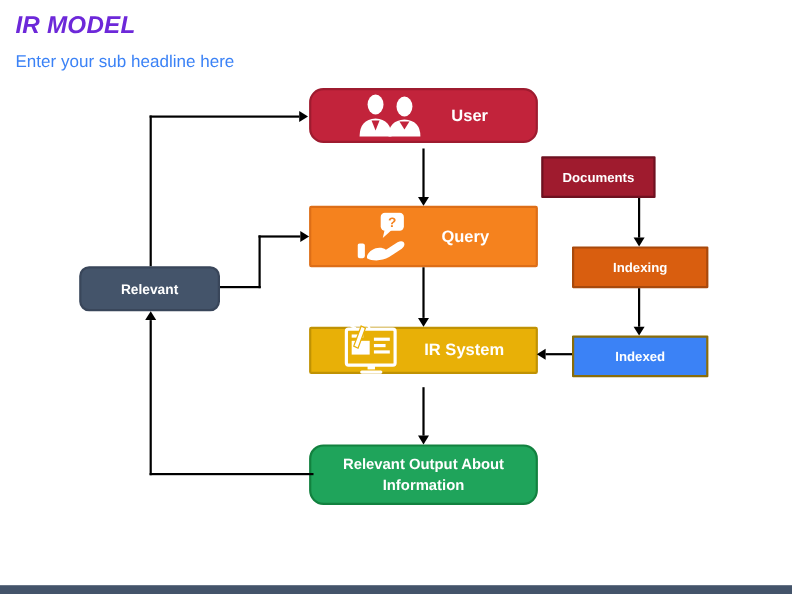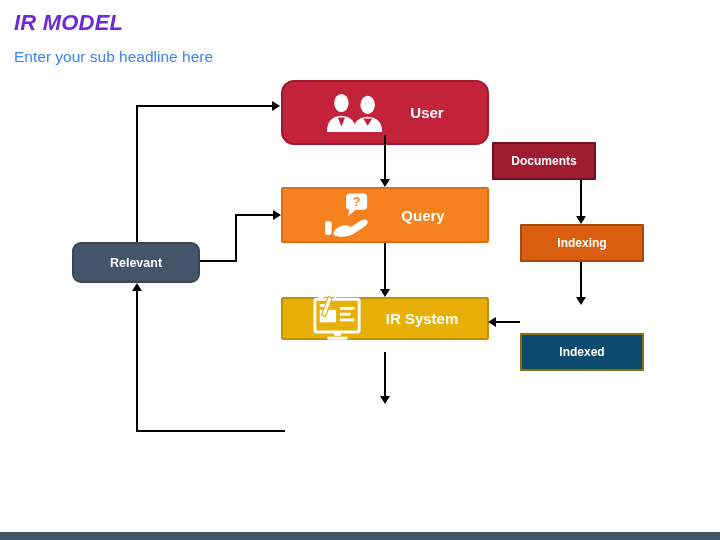--- a/index.html
+++ b/index.html
@@ -14,29 +14,29 @@
   }
   .subtitle{
     position:absolute;left:14px;top:48px;font-size:15.5px;color:#3b82f6;
   }
   .node{
     position:absolute;box-sizing:border-box;display:flex;align-items:center;justify-content:center;
     color:#fff;font-weight:700;text-align:center;
   }
   .node .icon{flex:0 0 auto;display:flex;align-items:center;justify-content:center;}
   
-  .n-user{left:281px;top:80px;width:208px;height:65px;background:#C2233B;border:2px solid #9E1B2F;border-radius:13px;gap:26px;font-size:15px;}
+  .n-user{left:281px;top:80px;width:208px;height:50px;background:#C2233B;border:2px solid #9E1B2F;border-radius:13px;gap:26px;font-size:15px;}
   .n-query{left:281px;top:187px;width:208px;height:56px;background:#F5821E;border:2px solid #DD6E17;border-radius:2px;gap:30px;font-size:15px;}
   .n-ir{left:281px;top:297px;width:208px;height:43px;background:#E8B007;border:2px solid #C09203;border-radius:2px;gap:22px;font-size:15px;}
   .n-output{left:281px;top:404px;width:208px;height:55px;background:#1FA45B;border:2px solid #12813F;border-radius:13px;font-size:13.5px;line-height:1.35;padding:0 18px;}
   
   .n-feedback{left:72px;top:242px;width:128px;height:41px;background:#44546A;border:2px solid #39465A;border-radius:9px;font-size:12.5px;}
   .n-documents{left:492px;top:142px;width:104px;height:38px;background:#9F1B2E;border:2px solid #6E1120;border-radius:1px;font-size:12px;}
   .n-indexing{left:520px;top:224px;width:124px;height:38px;background:#D95E0F;border:2px solid #A8490C;border-radius:1px;font-size:12px;}
-  .n-indexed{left:520px;top:305px;width:124px;height:38px;background:#0c4a6e;border:2px solid #8A6D09;border-radius:1px;font-size:12px;margin-top:28px;}
+  .n-indexed{left:520px;top:305px;width:124px;height:38px;background:#3b82f6;border:2px solid #8A6D09;border-radius:1px;font-size:12px;}
   
   .vline,.hline{position:absolute;background:#000;}
   .vline{width:2px;}
   .hline{height:2px;}
   .arr{position:absolute;width:0;height:0;}
   .arr-down{border-left:5px solid transparent;border-right:5px solid transparent;border-top:8px solid #000;}
   .arr-up{border-left:5px solid transparent;border-right:5px solid transparent;border-bottom:8px solid #000;}
   .arr-right{border-top:5px solid transparent;border-bottom:5px solid transparent;border-left:8px solid #000;}
   .arr-left{border-top:5px solid transparent;border-bottom:5px solid transparent;border-right:8px solid #000;}
   .edge-label{
@@ -92,20 +92,23 @@
         <rect x="29" y="13" width="15" height="3" fill="#fff"></rect>
         <rect x="29" y="19" width="11" height="3" fill="#fff"></rect>
         <rect x="29" y="25" width="15" height="3" fill="#fff"></rect>
         <rect x="23" y="39" width="7" height="4" fill="#fff"></rect>
         <rect x="16" y="44" width="21" height="3" rx="1.5" fill="#fff"></rect>
       </svg>
     </span>
     <span>IR System</span>
   </div>
 
+  <div class="node n-output">
+    <span>Relevant Output About Information</span>
+  </div>
 
   <div class="node n-feedback">
     <span>Relevant</span>
   </div>
 
   <div class="node n-documents">
     <span>Documents</span>
   </div>
   <div class="node n-indexing">
     <span>Indexing</span>

